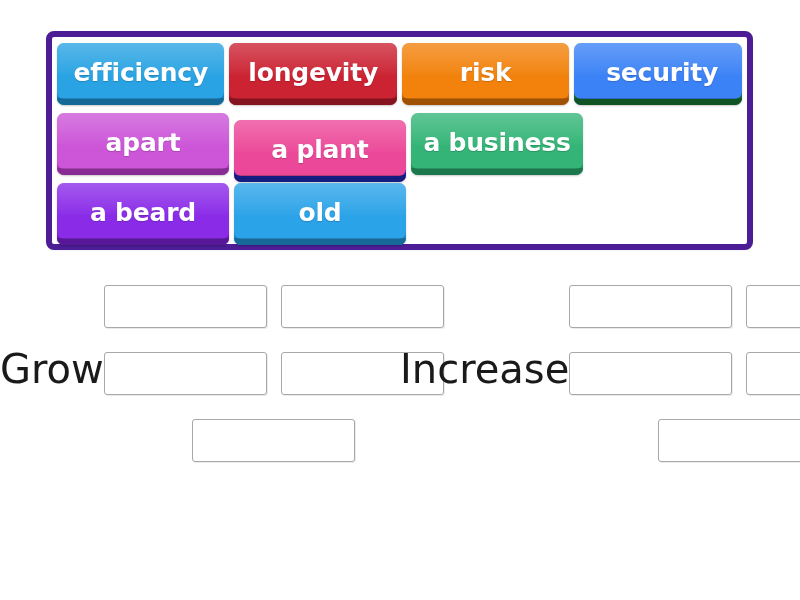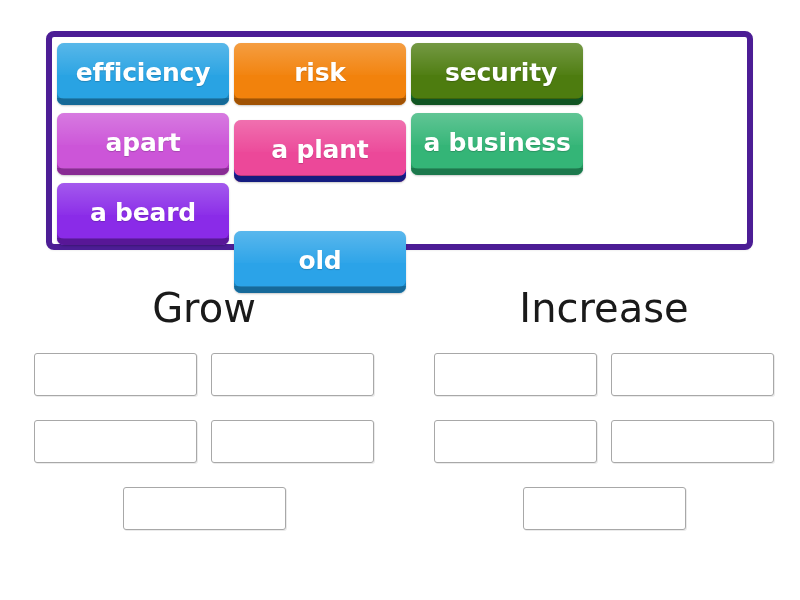--- a/index.html
+++ b/index.html
@@ -90,23 +90,22 @@
     position: absolute;
     left: 0;
     top: 285px;
     width: 800px;
     display: flex;
     flex-direction: row;
   }
   .column {
     width: 400px;
     display: flex;
-    flex-direction: column;
+    flex-direction: row;
     align-items: center;
-    padding-left: 8px;
   }
   .column-title {
     font-family: "DejaVu Sans", "Liberation Sans", sans-serif;
     font-size: 40px;
     font-weight: 400;
     color: #1a1a1a;
     line-height: 1.15;
     margin-bottom: 22px;
     white-space: nowrap;
   }
@@ -142,45 +141,48 @@
 </head>
 <body>
 
 <div class="word-bank">
   <div class="word-rows">
 
     <div class="word-row">
       <div class="tile" style="background: rgb(41, 163, 227); box-shadow: rgb(27, 132, 189) 0px -6px 0px inset, rgba(0, 0, 0, 0.22) 0px 1px 2px; width: 172px;">
         <span>efficiency</span>
       </div>
+      <div class="tile" style="background: rgb(204, 35, 51); box-shadow: rgb(167, 26, 40) 0px -6px 0px inset, rgba(0, 0, 0, 0.22) 0px 1px 2px; width: 172px;">
+        <span>longevity</span>
+      </div>
       <div class="tile" style="background: rgb(242, 130, 12); box-shadow: rgb(200, 103, 5) 0px -6px 0px inset, rgba(0, 0, 0, 0.22) 0px 1px 2px; width: 172px; text-align: right;">
         <span>risk</span>
       </div>
-      <div class="tile" style="background: #4d7c0f; box-shadow: rgb(21, 106, 44) 0px -6px 0px inset, rgba(0, 0, 0, 0.22) 0px 1px 2px; width: 172px; padding-left: 18px;">
+      <div class="tile" style="background: #3b82f6; box-shadow: rgb(21, 106, 44) 0px -6px 0px inset, rgba(0, 0, 0, 0.22) 0px 1px 2px; width: 172px; padding-left: 18px;">
         <span>security</span>
       </div>
     </div>
 
     <div class="word-row">
       <div class="tile" style="background: rgb(204, 85, 216); box-shadow: rgb(171, 54, 184) 0px -6px 0px inset, rgba(0, 0, 0, 0.22) 0px 1px 2px; width: 172px;">
         <span>apart</span>
       </div>
       <div class="tile" style="background: #ec4899; box-shadow: rgb(26, 35, 160) 0px -6px 0px inset, rgba(0, 0, 0, 0.22) 0px 1px 2px; width: 172px; margin-top: 7px;">
         <span>a plant</span>
       </div>
       <div class="tile" style="background: rgb(52, 181, 119); box-shadow: rgb(36, 151, 96) 0px -6px 0px inset, rgba(0, 0, 0, 0.22) 0px 1px 2px; width: 172px; align-items: center;">
         <span>a business</span>
       </div>
     </div>
 
     <div class="word-row">
       <div class="tile" style="background: rgb(138, 43, 232); box-shadow: rgb(110, 29, 189) 0px -6px 0px inset, rgba(0, 0, 0, 0.22) 0px 1px 2px; width: 172px;">
         <span>a beard</span>
       </div>
-      <div class="tile" style="background: rgb(43, 163, 232); box-shadow: rgb(28, 132, 192) 0px -6px 0px inset, rgba(0, 0, 0, 0.22) 0px 1px 2px; width: 172px; margin-top: 48px;">
+      <div class="tile" style="background: rgb(43, 163, 232); box-shadow: rgb(28, 132, 192) 0px -6px 0px inset, rgba(0, 0, 0, 0.22) 0px 1px 2px; width: 172px;">
         <span>old</span>
       </div>
     </div>
 
   </div>
 </div>
 
 <div class="columns">
 
   <div class="column">

